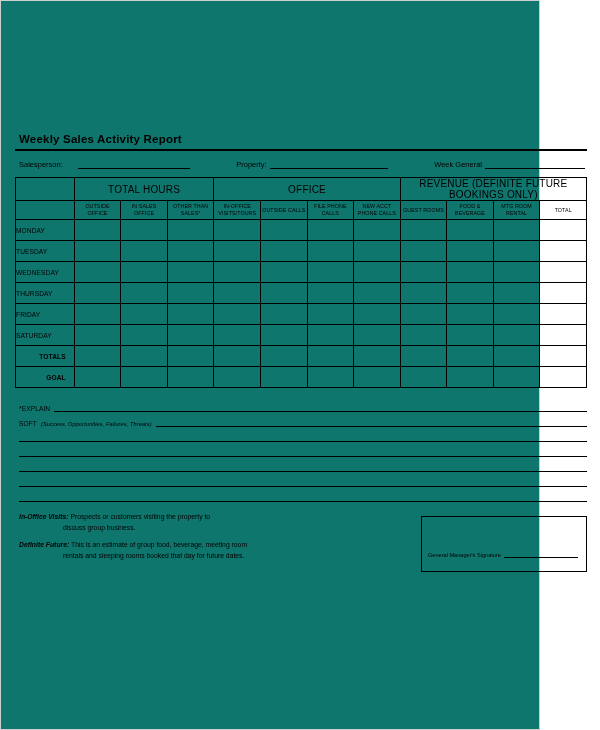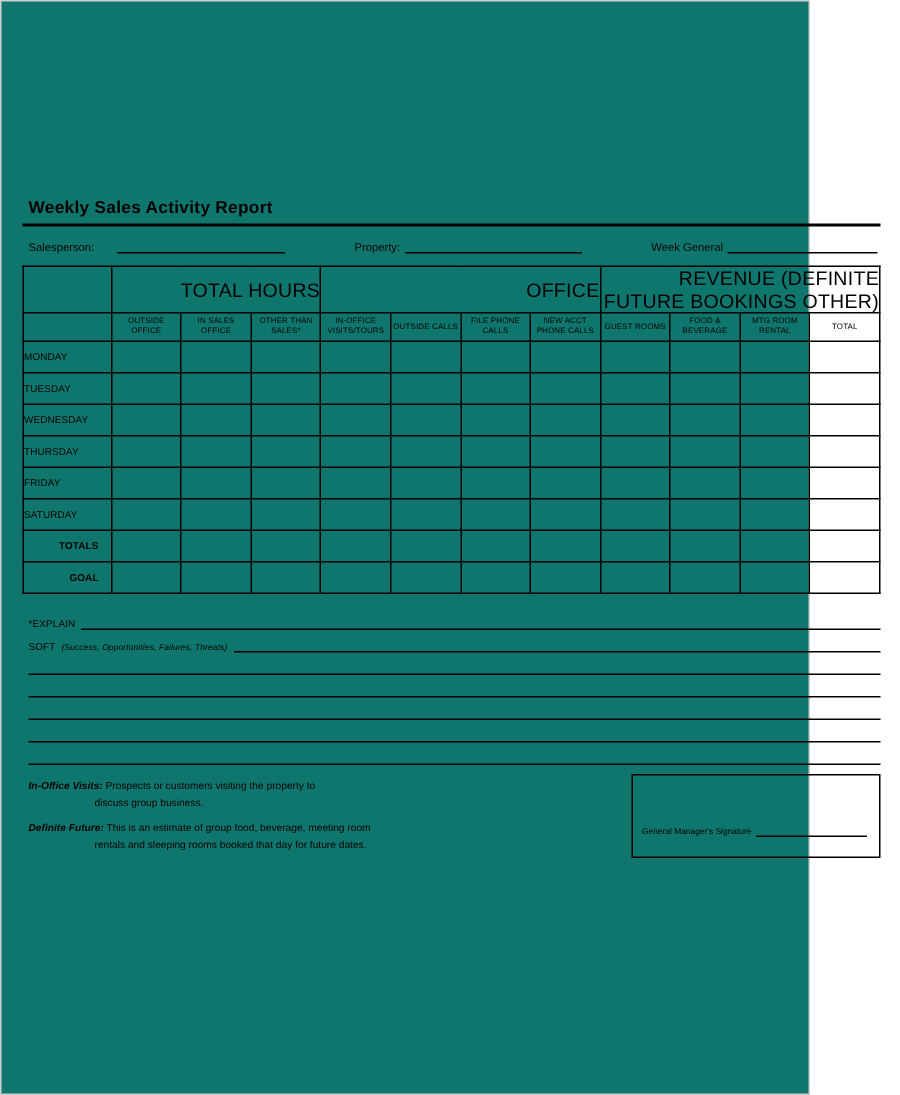--- a/index.html
+++ b/index.html
@@ -74,22 +74,22 @@
     border-collapse: collapse;
     width: 100%;
     table-layout: fixed;
   }
   table.grid td, table.grid th {
     border: 1px solid #000000;
     padding: 0;
     font-weight: normal;
   }
   .group-head {
-    text-align: right;
-    font-size: 13px;
+    text-align: center;
+    font-size: 10px;
     font-weight: bold;
     height: 14px;
     letter-spacing: 0.2px;
   }
   .col-head {
     text-align: center;
     font-size: 5.3px;
     font-weight: bold;
     line-height: 1.25;
     height: 18px;
@@ -218,21 +218,21 @@
         <col style="width:46px">
           <col style="width:46px">
           <col style="width:46px">
           <col style="width:46px">
       </colgroup>
       <thead>
         <tr>
           <th class="rowlabel-col"></th>
           <th class="group-head" colspan="3">TOTAL HOURS</th>
           <th class="group-head" colspan="4">OFFICE</th>
-          <th class="group-head" colspan="4">REVENUE (DEFINITE FUTURE BOOKINGS OTHER)</th>
+          <th class="group-head" colspan="4">REVENUE (DEFINITE FUTURE BOOKINGS ONLY)</th>
         </tr>
         <tr>
           <th class="rowlabel-col"></th>
           <th class="col-head">OUTSIDE OFFICE</th>
           <th class="col-head">IN SALES OFFICE</th>
           <th class="col-head">OTHER THAN SALES*</th>
           <th class="col-head">IN-OFFICE VISITS/TOURS</th>
           <th class="col-head">OUTSIDE CALLS</th>
           <th class="col-head">FILE PHONE CALLS</th>
           <th class="col-head">NEW ACCT PHONE CALLS</th>

